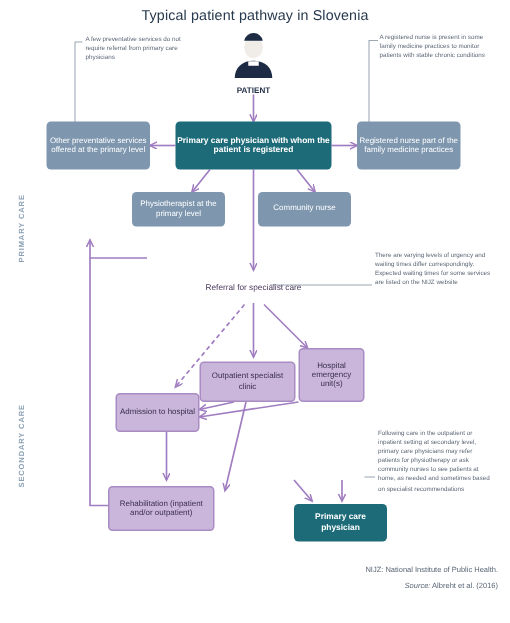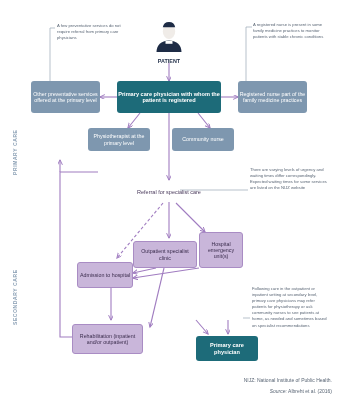--- a/index.html
+++ b/index.html
@@ -50,20 +50,21 @@
   .footer{
     position:absolute;right:8px;font-size:5px;color:#5a6675;text-align:right;
   }
   .footer .it{font-style:italic;}
 </style>
 </head>
 <body>
 
 <div id="canvas">
 
+  <div class="title">Typical patient pathway in Slovenia</div>
 
   <svg class="wires" viewBox="0 0 340 415">
     <defs>
       <marker id="ap" markerWidth="6" markerHeight="6" refX="4.4" refY="2.2" orient="auto">
         <path d="M0,0 L4.6,2.2 L0,4.4" fill="none" stroke="#a07cc0" stroke-width="0.9"></path>
       </marker>
     </defs>
     <g stroke="#a07cc0" stroke-width="1.1" fill="none" marker-end="url(#ap)">
 
       <path d="M169,63 L169,81"></path>

